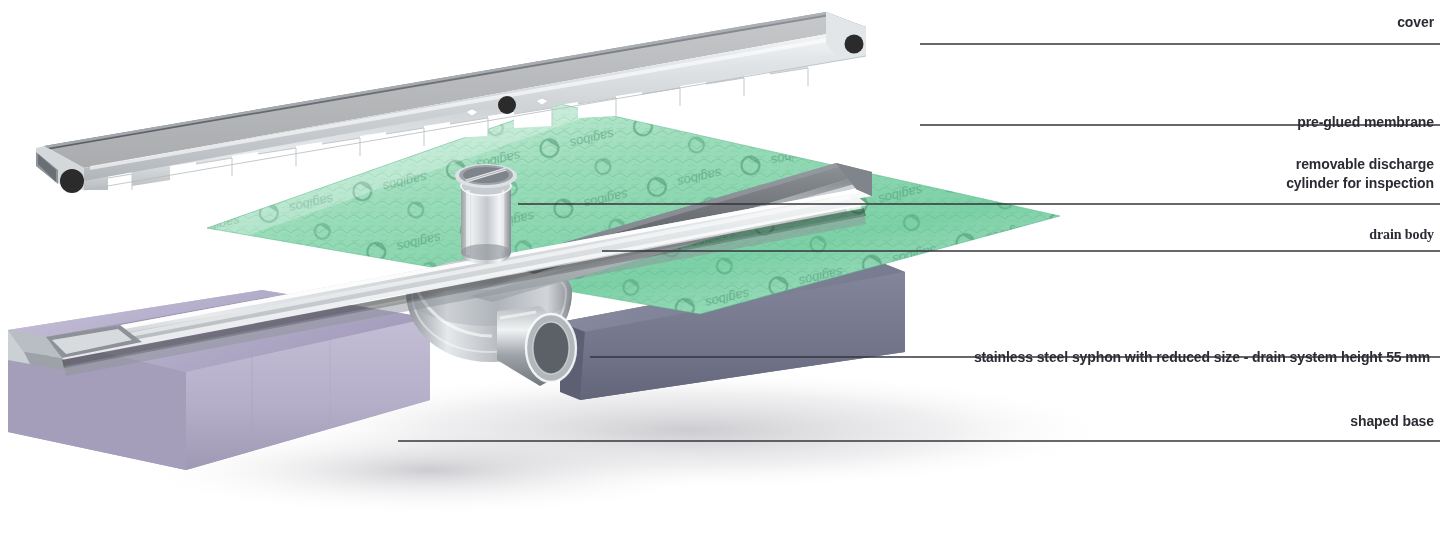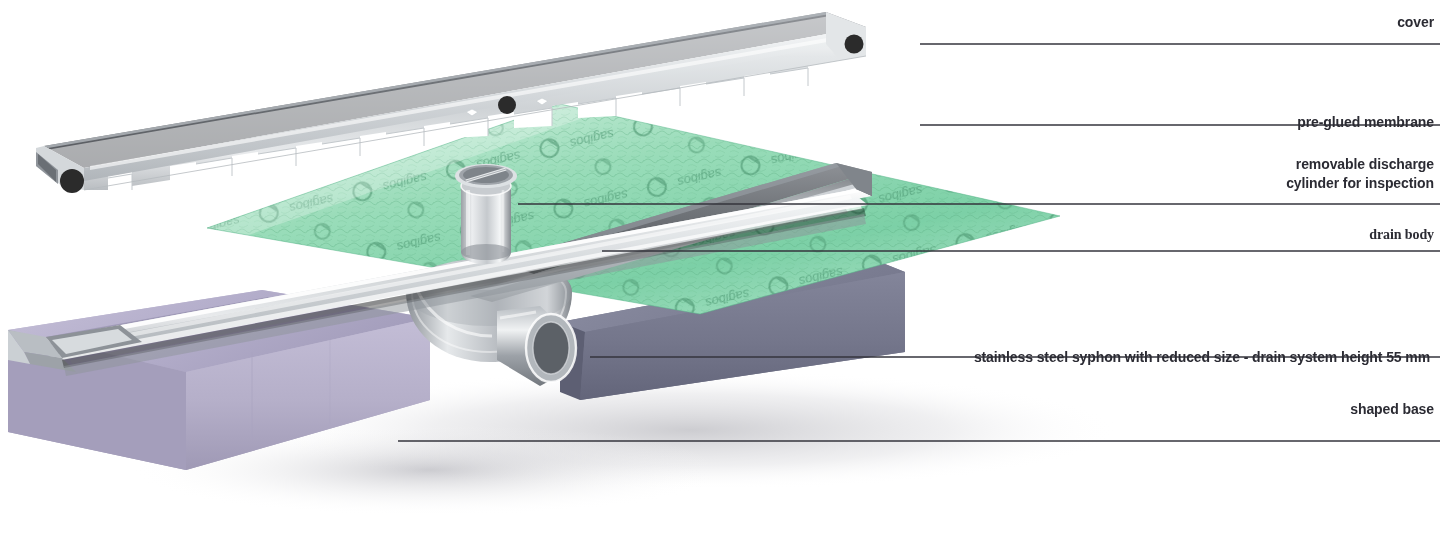--- a/index.html
+++ b/index.html
@@ -334,13 +334,13 @@
 
 <div class="callout-label" style="right:6px;top:94px;margin-top:19px;">pre-glued membrane</div>
 
 <div class="callout-label" style="right:6px;top:155px;">removable discharge
 cylinder for inspection</div>
 
 <div class="callout-label" style="right:6px;top:225px;font-family:Liberation Serif, serif;">drain body</div>
 
 <div class="callout-label" style="right:10px;top:332px;margin-top:16px;">stainless steel syphon with reduced size - drain system  height  55 mm</div>
 
-<div class="callout-label" style="right:6px;top:400px;">shaped base</div>
+<div class="callout-label" style="right:6px;top:412px;">shaped base</div>
 
 </body></html>

